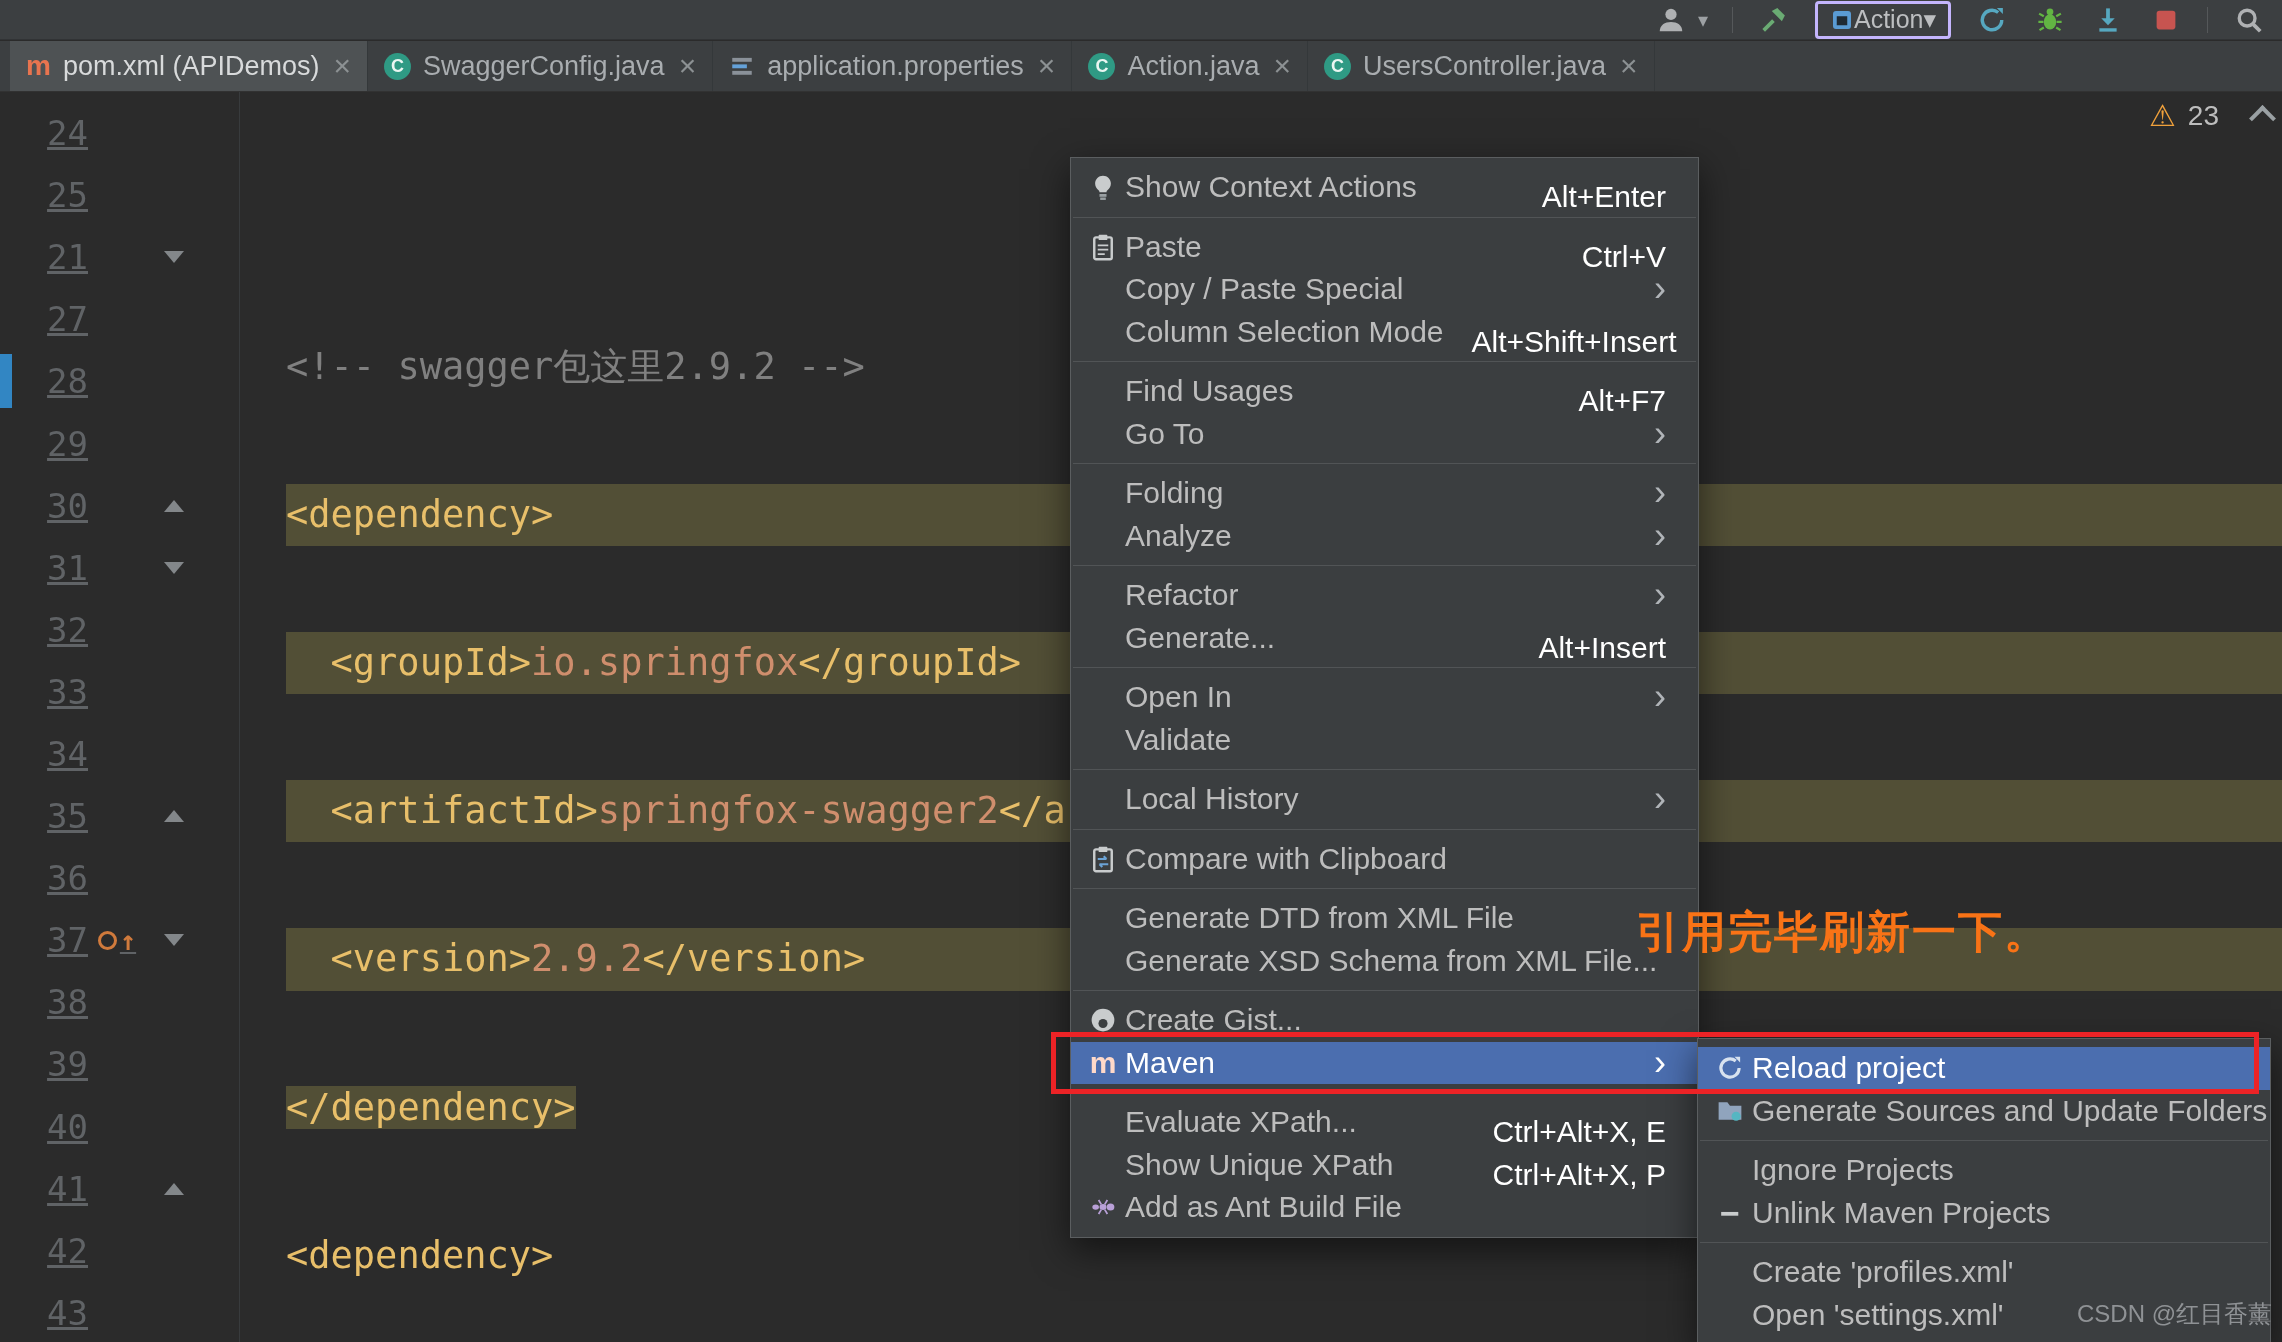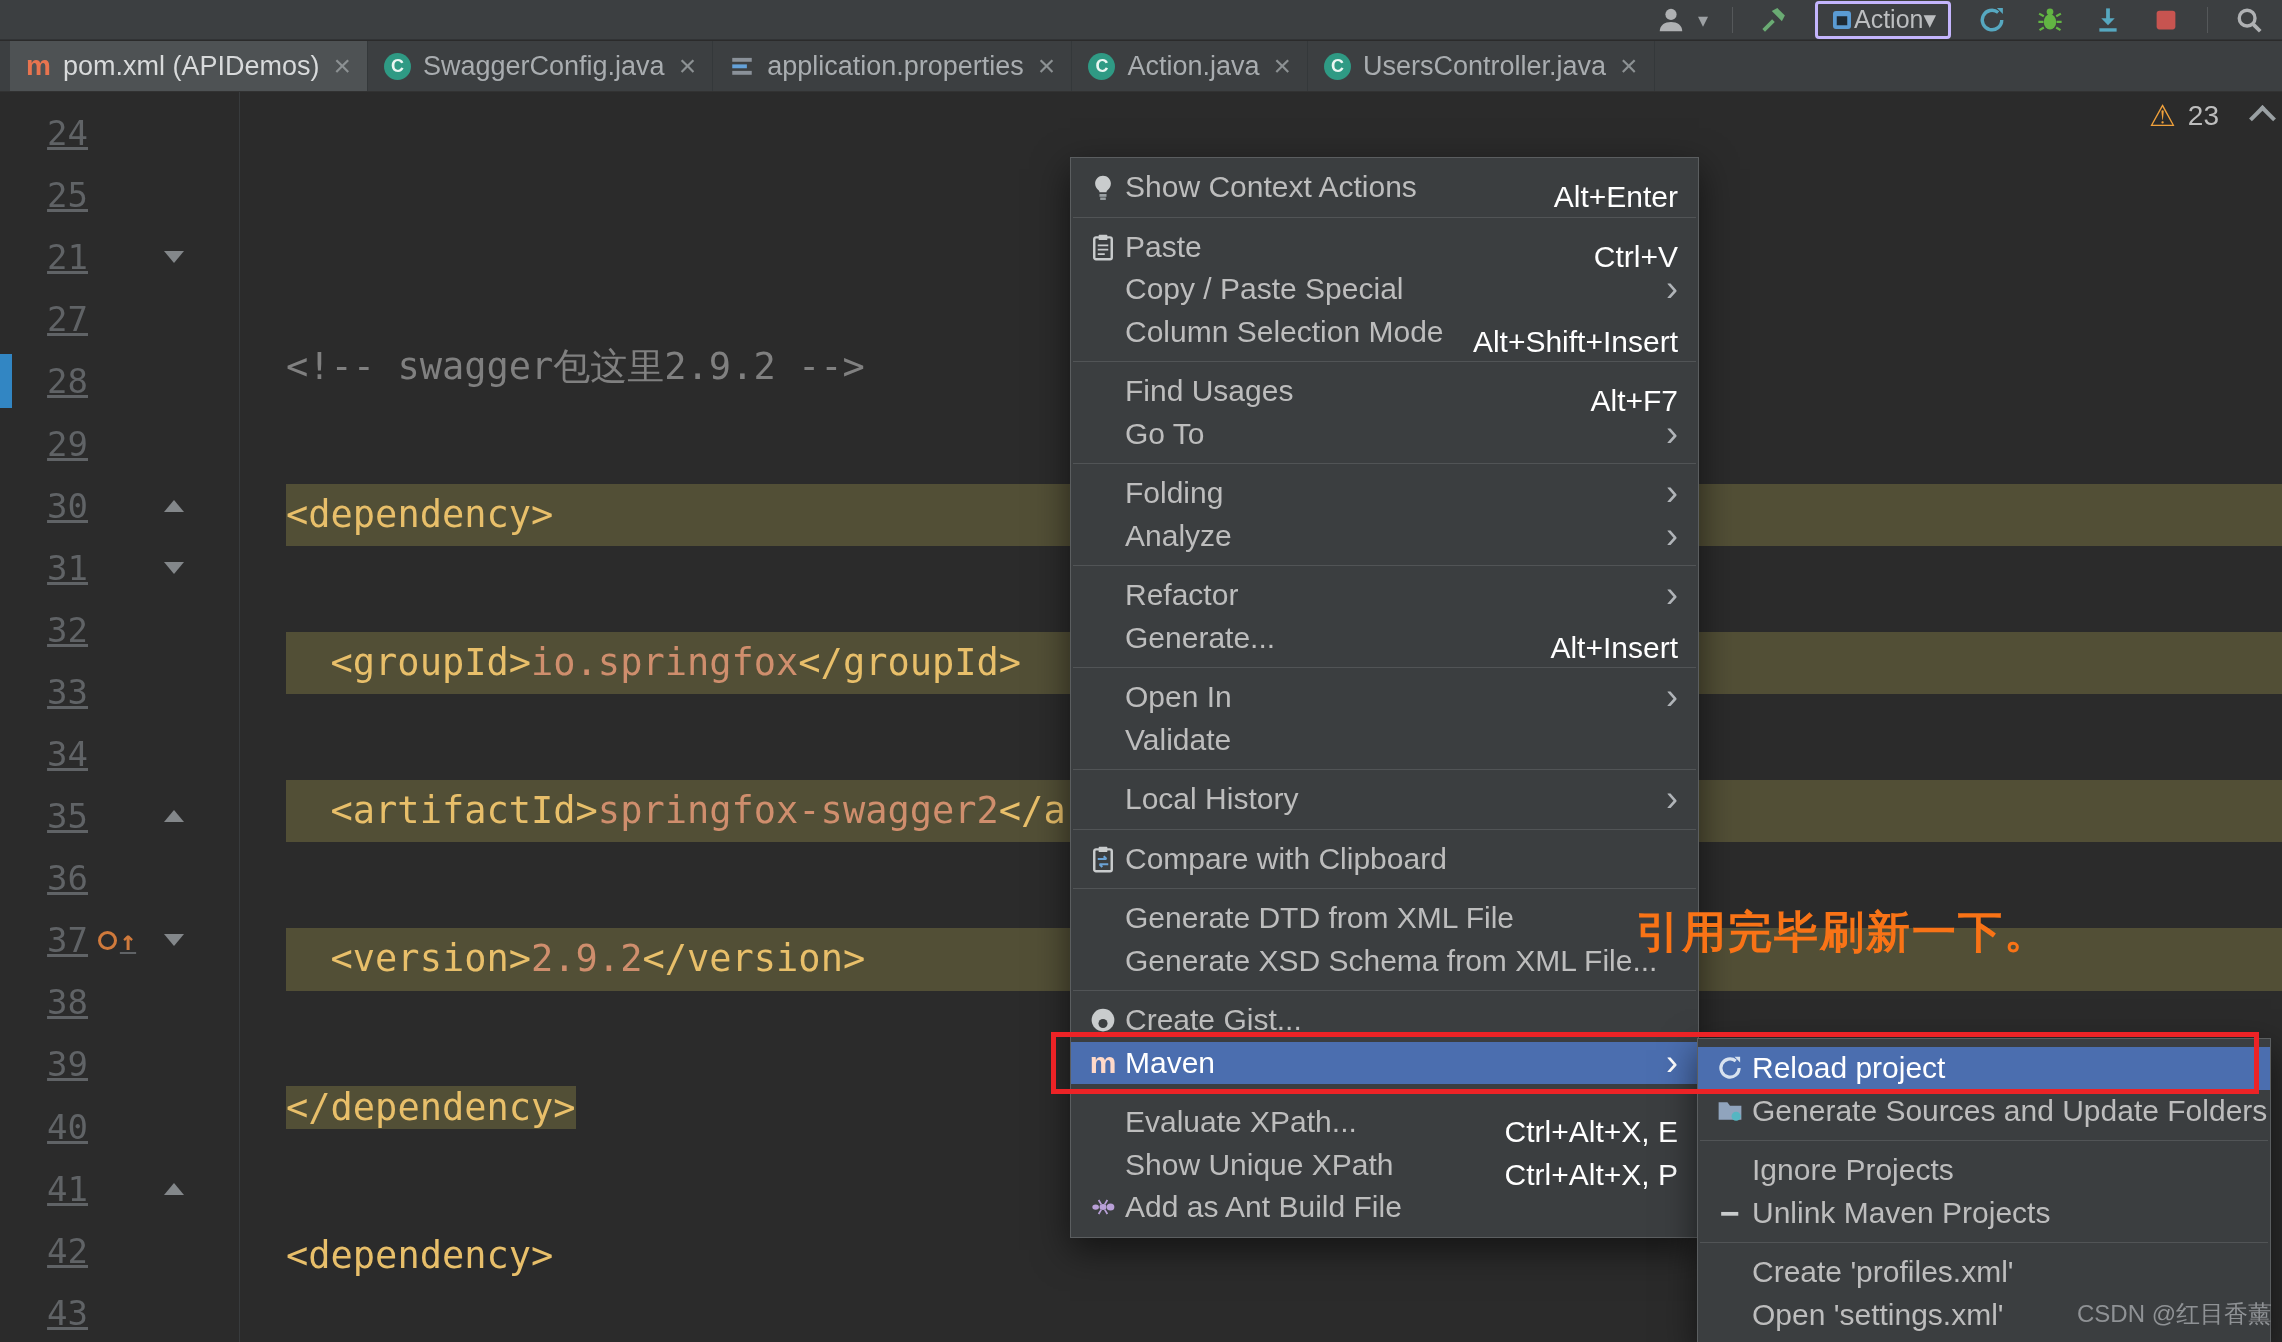--- a/index.html
+++ b/index.html
@@ -60,21 +60,21 @@
   .chev-up{width:15px;height:15px;border-left:4px solid #9aa0a3;border-top:4px solid #9aa0a3;
     transform:rotate(45deg);margin-left:22px;margin-top:6px;}
 
   
   .cmenu{position:absolute;left:1070px;top:157px;width:629px;background:#3b3e40;
     border:1px solid #5b5e60;box-shadow:0 12px 34px rgba(0,0,0,.55);padding:8px 0;
     box-sizing:border-box;z-index:10;font-size:30px;color:#bdbdbd;}
   .smenu{position:absolute;left:1697px;top:1038px;width:574px;background:#3b3e40;
     border:1px solid #5b5e60;box-shadow:0 12px 34px rgba(0,0,0,.55);padding:8px 0;
     box-sizing:border-box;z-index:11;font-size:30px;color:#bdbdbd;}
-  .mi{height:42.5px;display:flex;align-items:center;padding:0 20px 0 10px;}
+  .mi{height:42.5px;display:flex;align-items:center;padding:0 32px 0 10px;}
   .micon{width:44px;display:flex;justify-content:center;align-items:center;flex:none;}
   .mlabel{white-space:nowrap;}
   .mspace{flex:1;}
   .mshort{color:#ffffff;margin-left:28px;white-space:nowrap;margin-top:20px;}
   .marrow{color:#b0b4b8;margin-left:28px;font-size:36px;line-height:1;}
   .mi.selected{background:#4b6eaf;color:#ffffff;}
   .mi.selected .marrow{color:#ffffff;}
   .msep{height:1px;background:#515456;margin:8px 2px;}
   .mi-maven-glyph{color:#e8744f;font-weight:bold;font-size:30px;line-height:1;}
   .mi.selected .mi-maven-glyph{color:#ffd9c9;}

